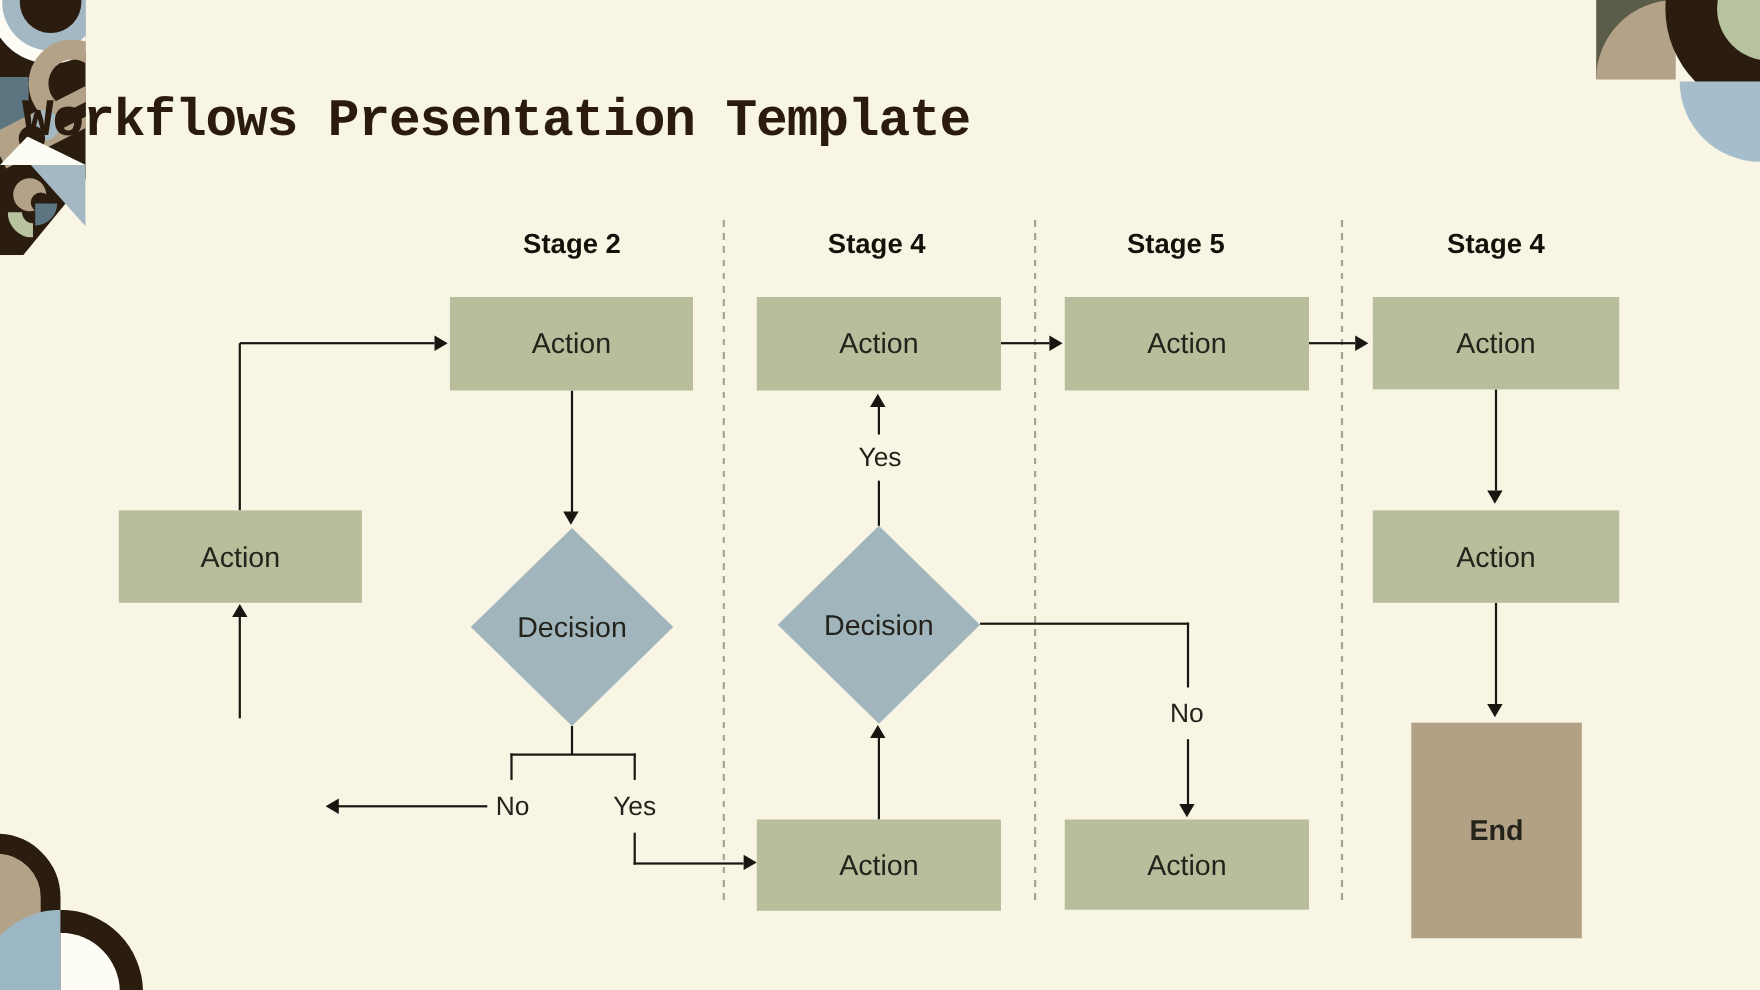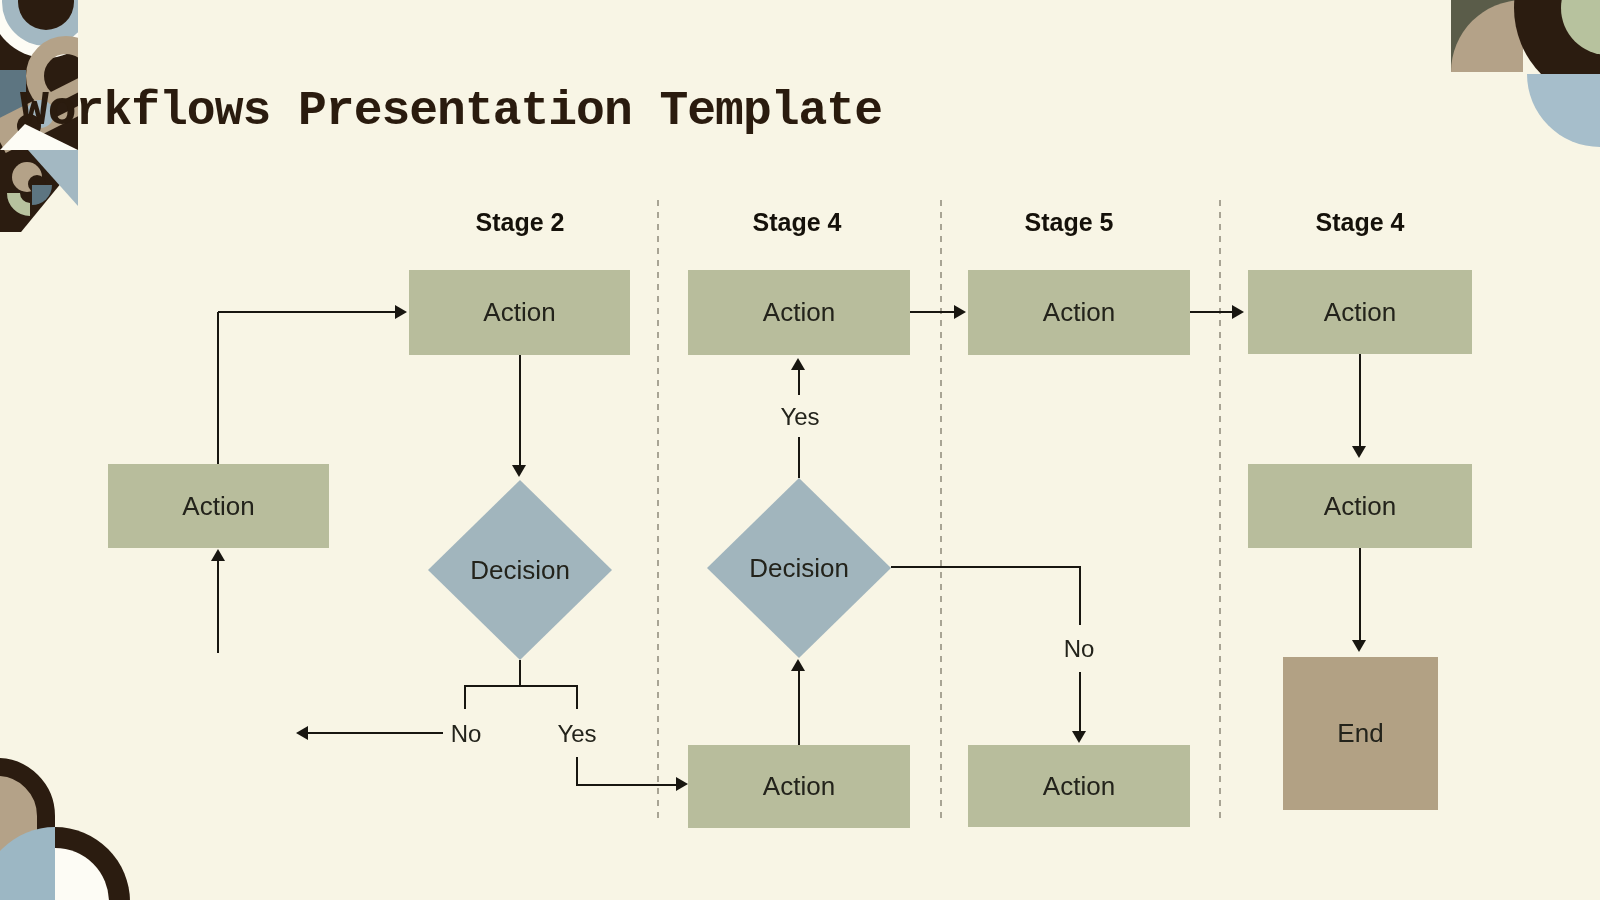--- a/index.html
+++ b/index.html
@@ -167,17 +167,17 @@
   </div>
   <div class="node node-rect" style="left:968px;top:745px;width:222px;height:82px;">
     <span>Action</span>
   </div>
   <div class="node node-rect" style="left:1248px;top:270px;width:224px;height:84px;">
     <span>Action</span>
   </div>
   <div class="node node-rect" style="left:1248px;top:464px;width:224px;height:84px;">
     <span>Action</span>
   </div>
-  <div class="node node-square" style="left:1283px;top:657px;width:155px;height:153px;">
+  <div class="node node-square" style="left:1283px;top:657px;width:155px;height:196px;font-weight:bold;">
     <span>End</span>
   </div>
 
 </div>
 
 </body></html>

